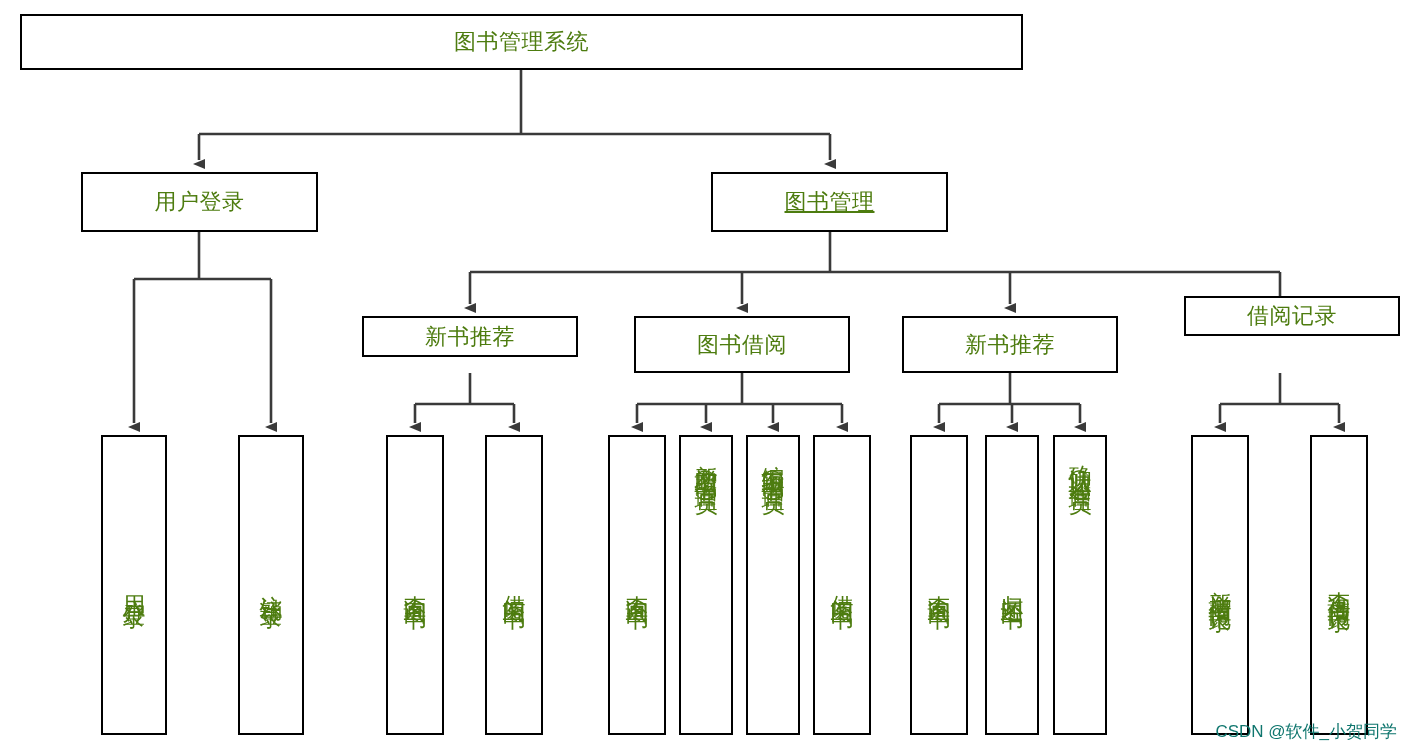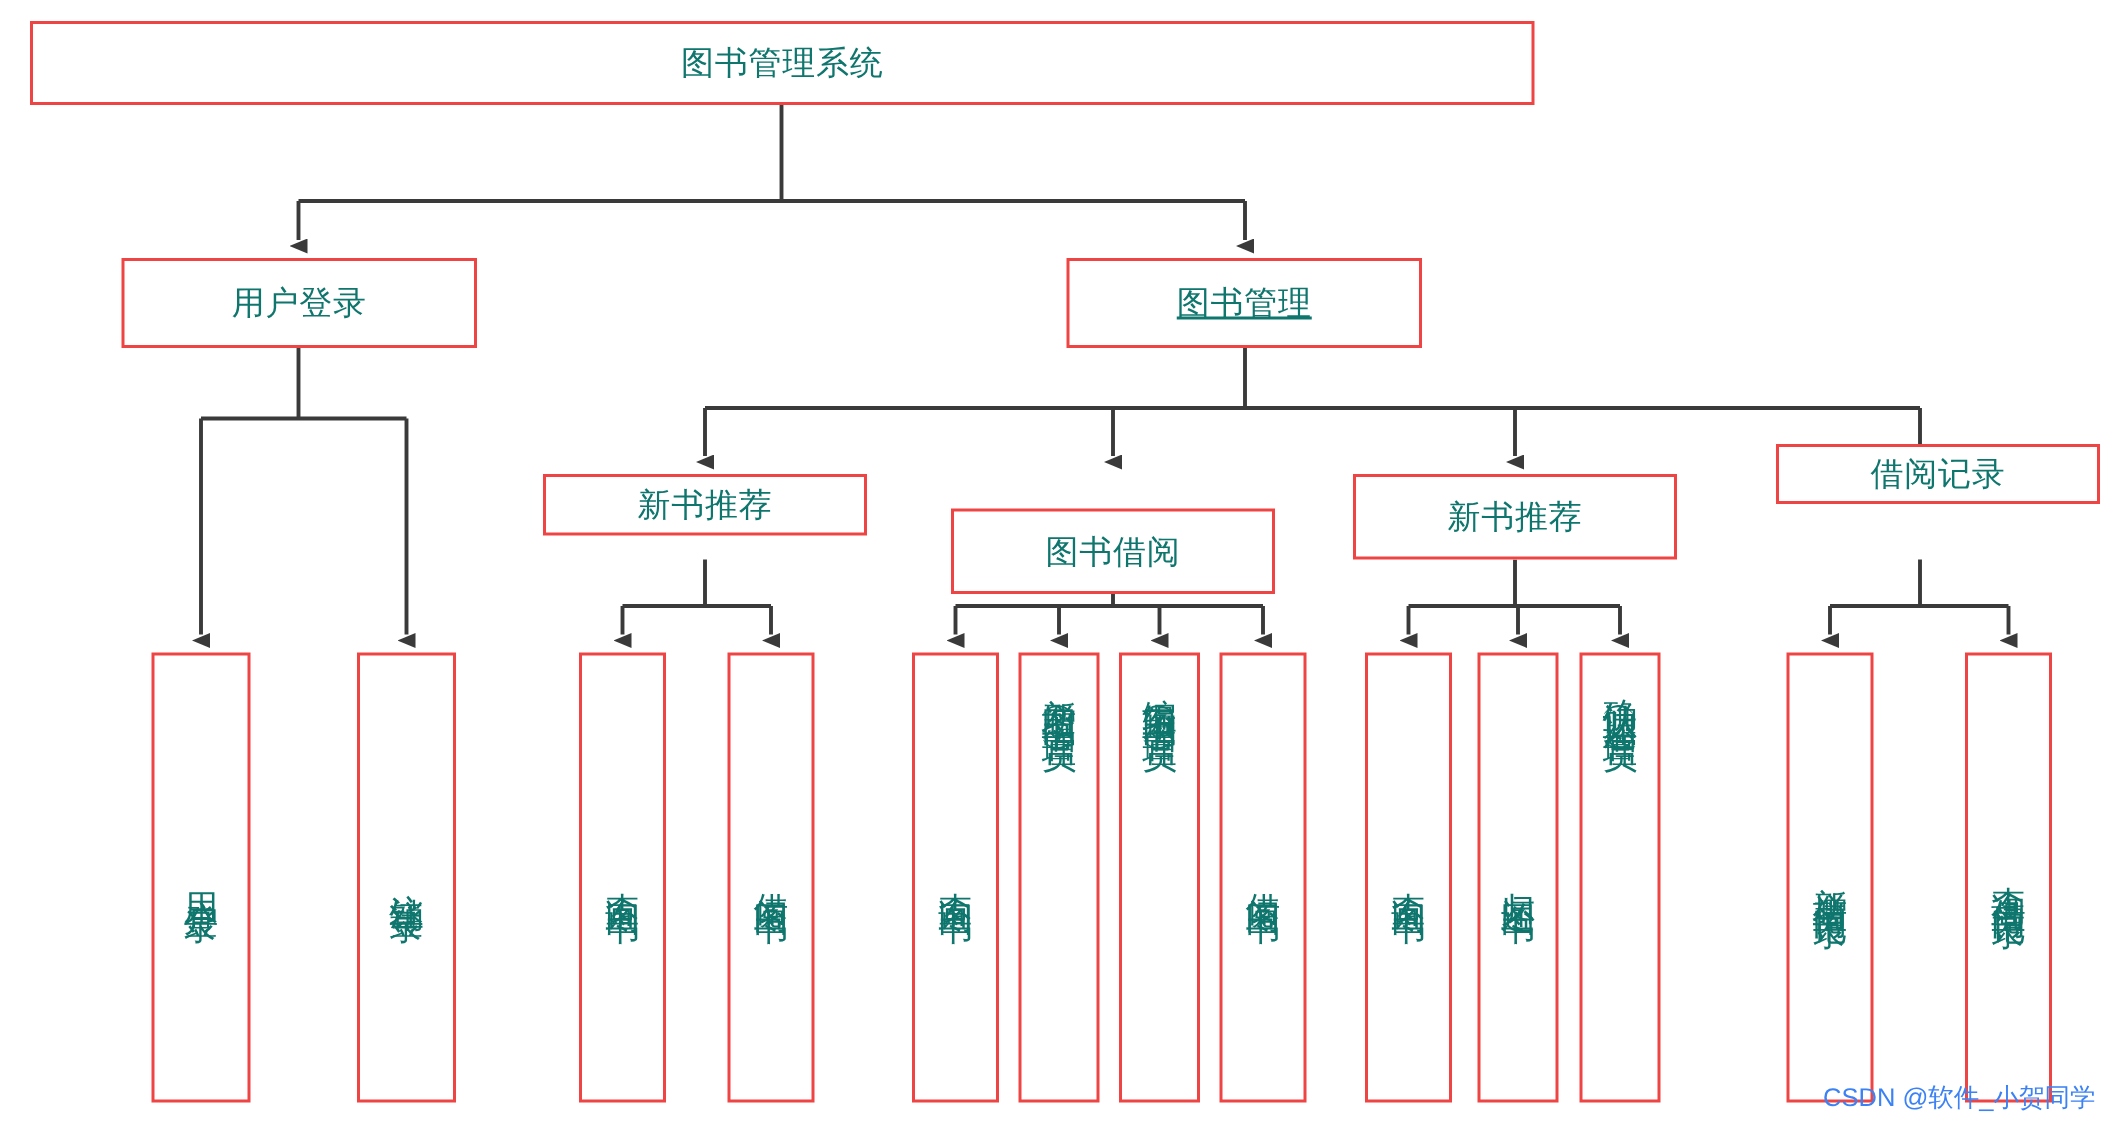--- a/index.html
+++ b/index.html
@@ -23,25 +23,25 @@
     left: 0;
     top: 0;
     width: 1405px;
     height: 747px;
     pointer-events: none;
   }
   .node {
     position: absolute;
     box-sizing: border-box;
     background: #ffffff;
-    border: 2px solid #ef4444;
+    border: 2px solid #000000;
     display: flex;
     align-items: center;
     justify-content: center;
-    color: #0f766e;
+    color: #4d7c0f;
   }
   .node .label {
     display: block;
     text-align: center;
     line-height: 1.18;
     white-space: nowrap;
   }
   
   .node.horiz .label {
     font-size: 22px;
@@ -66,21 +66,21 @@
   }
   .node.vert.centered {
     align-items: center;
     padding-top: 0;
   }
   .watermark {
     position: absolute;
     right: 8px;
     bottom: 4px;
     font-size: 17px;
-    color: #3b82f6;
+    color: #0f766e;
     white-space: nowrap;
     user-select: none;
   }
 </style>
 </head>
 <body>
 
 <div id="canvas">
 
   <svg id="wires" viewBox="0 0 1405 747" xmlns="http://www.w3.org/2000/svg">
@@ -142,21 +142,21 @@
         <span class="label">用户登录</span>
       </div>
       <div class="node horiz" style="left: 711px; top: 172px; width: 237px; height: 60px; text-decoration: underline;">
         <span class="label">图书管理</span>
       </div>
     </div>
   <div id="level3-host">
       <div class="node horiz" style="left: 362px; top: 316px; width: 216px; height: 41px;">
         <span class="label">新书推荐</span>
       </div>
-      <div class="node horiz" style="left: 634px; top: 316px; width: 216px; height: 57px; margin-top: 23px;">
+      <div class="node horiz" style="left: 634px; top: 316px; width: 216px; height: 57px;">
         <span class="label">图书借阅</span>
       </div>
       <div class="node horiz" style="left: 902px; top: 316px; width: 216px; height: 57px;">
         <span class="label">新书推荐</span>
       </div>
       <div class="node horiz" style="left: 1172px; top: 296px; width: 216px; height: 40px; margin-left: 12px;">
         <span class="label">借阅记录</span>
       </div>
     </div>
   <div id="leaves-host">

